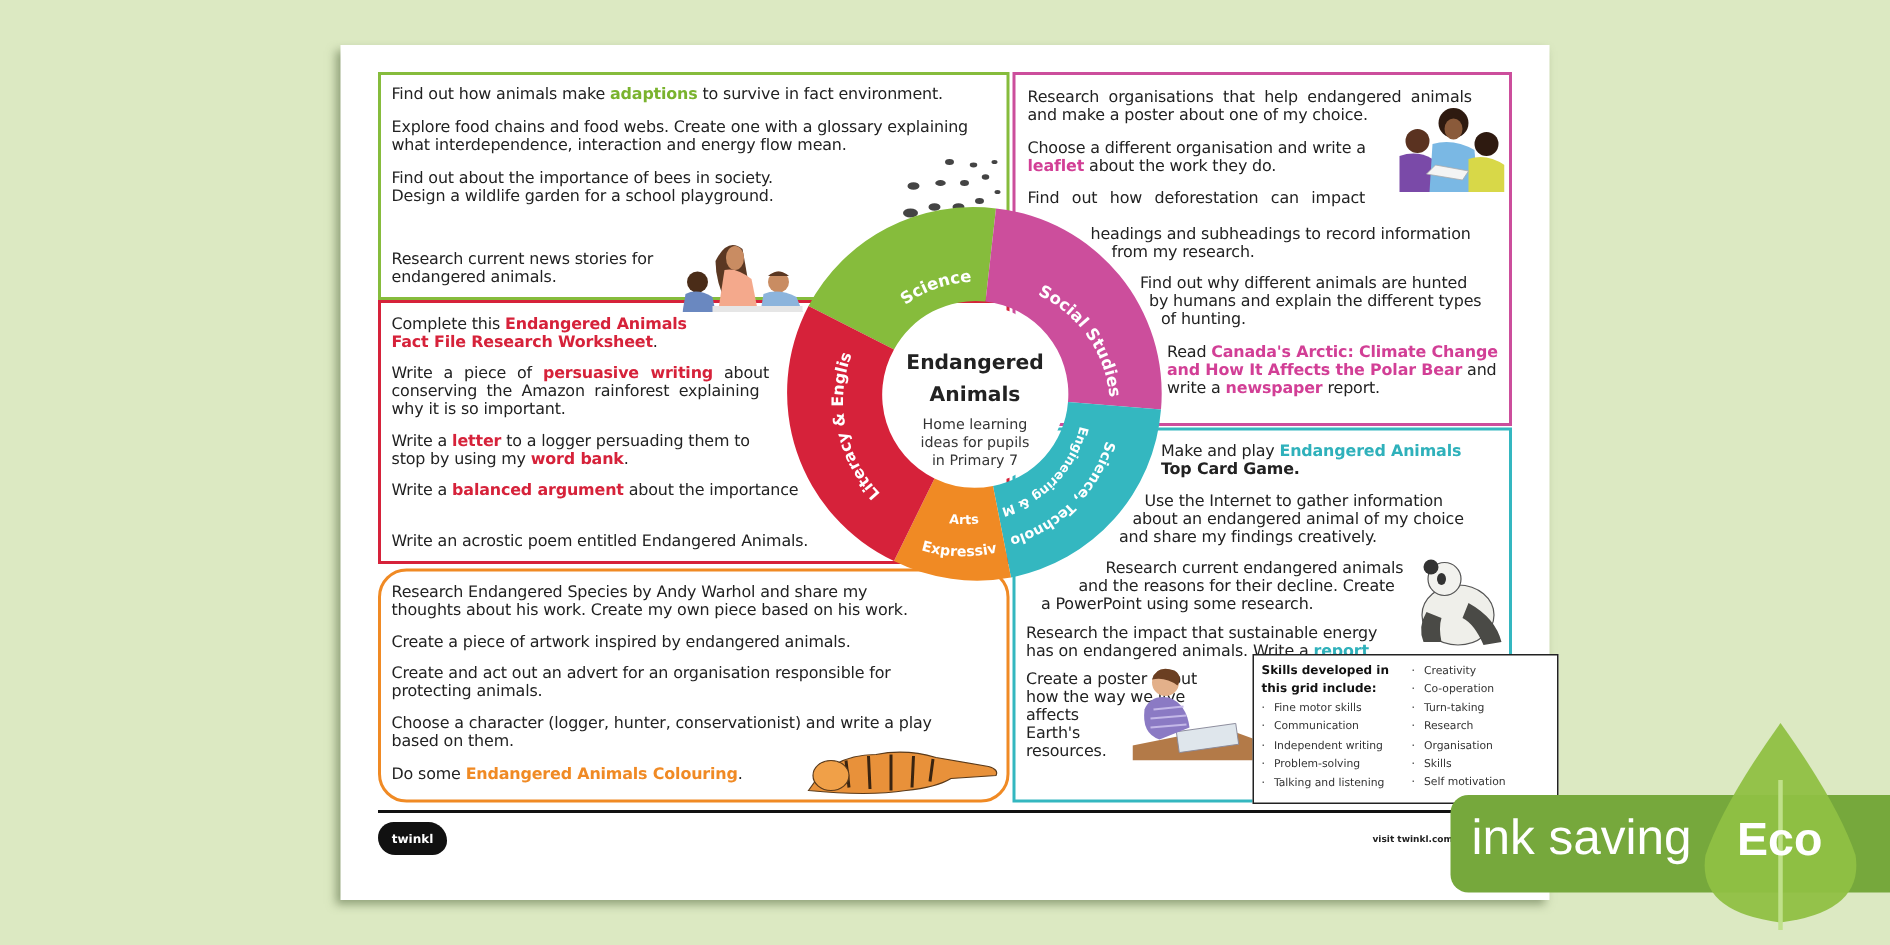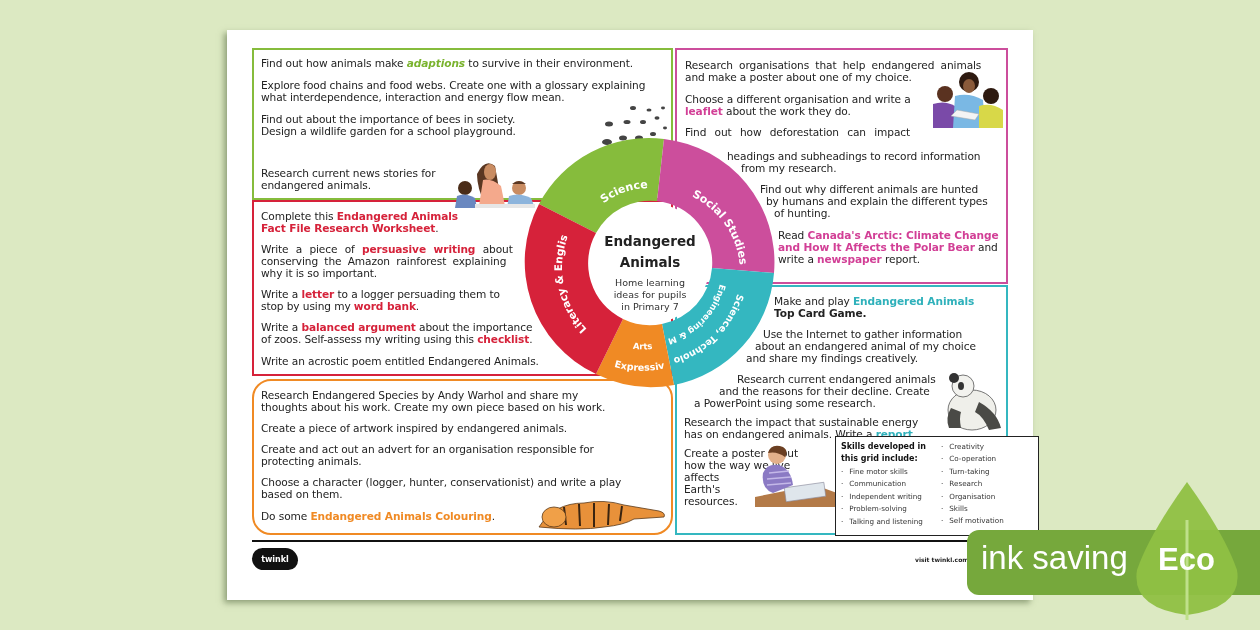--- a/index.html
+++ b/index.html
@@ -13,21 +13,21 @@
   .box { position: absolute; border: 2px solid; background: #fff; }
   .box p { position: absolute; font-size: 10.6px; line-height: 12.4px; color: #222; white-space: nowrap; letter-spacing: -0.1px; }
   .hl { font-weight: bold; }
 
   .b-sci { left: 25px; top: 18px; width: 421px; height: 152px; border-color: #86bc3c; }
   .b-soc { left: 448px; top: 18px; width: 333px; height: 236px; border-color: #cc4e9c; }
   .b-lit { left: 25px; top: 170px; width: 421px; height: 176px; border-color: #d6223a; }
   .b-art { left: 25px; top: 349px; width: 421px; height: 156px; border-color: #f08a24; border-radius: 19px; }
   .b-stem { left: 448px; top: 255px; width: 333px; height: 250px; border-color: #34b7c0; }
 
-  .c-sci { color: #7ab32e; font-style: italic; }
+  .c-sci { color: #7ab32e; }
   .c-soc { color: #d23f96; }
   .c-lit { color: #d6223a; }
   .c-art { color: #f08a24; }
   .c-stem { color: #2fb1bb; }
 
   .wheel { position: absolute; left: 297px; top: 106px; width: 252px; height: 254px; }
 
   .skills {
     position: absolute; left: 608px; top: 406px; width: 204px; height: 100px;
     background: #fff; border: 1px solid #222; font-family: "DejaVu Sans", sans-serif;
@@ -55,21 +55,21 @@
   .eco-word { position: absolute; left: 1158px; top: 542px; font-size: 31px; font-weight: bold; color: #fff; font-family: "Liberation Sans", sans-serif; }
 
   .illus { position: absolute; }
 </style>
 </head>
 <body>
 
 <div class="page">
 
   <div class="box b-sci">
-    <p style="left:7px;top:7px"><span>Find out how animals make </span><span class="hl c-sci">adaptions</span><span> to survive in their environment.</span></p>
+    <p style="left:7px;top:7px"><span>Find out how animals make </span><span class="hl c-sci">adaptions</span><span> to survive in fact environment.</span></p>
     <p style="left:7px;top:29px">Explore food chains and food webs. Create one with a glossary explaining</p>
     <p style="left:7px;top:41px">what interdependence, interaction and energy flow mean.</p>
     <p style="left:7px;top:63px">Find out about the importance of bees in society.</p>
     <p style="left:7px;top:75px">Design a wildlife garden for a school playground.</p>
     <p style="left:7px;top:117px">Research current news stories for</p>
     <p style="left:7px;top:129px">endangered animals.</p>
   </div>
 
   <div class="box b-soc">
     <p style="left:8px;top:9px;word-spacing:3px">Research organisations that help endangered animals</p>
@@ -89,21 +89,20 @@
 
   <div class="box b-lit">
     <p style="left:7px;top:8px"><span>Complete this </span><span class="hl c-lit">Endangered Animals</span></p>
     <p style="left:7px;top:20px"><span class="hl c-lit">Fact File Research Worksheet</span><span>.</span></p>
     <p style="left:7px;top:41px;word-spacing:4px"><span>Write a piece of </span><span class="hl c-lit">persuasive writing</span><span> about</span></p>
     <p style="left:7px;top:53px;word-spacing:3px">conserving the Amazon rainforest explaining</p>
     <p style="left:7px;top:65px">why it is so important.</p>
     <p style="left:7px;top:86px"><span>Write a </span><span class="hl c-lit">letter</span><span> to a logger persuading them to</span></p>
     <p style="left:7px;top:98px"><span>stop by using my </span><span class="hl c-lit">word bank</span><span>.</span></p>
     <p style="left:7px;top:119px"><span>Write a </span><span class="hl c-lit">balanced argument</span><span> about the importance</span></p>
-    <p style="left:7px;top:131px"><span>of zoos. Self-assess my writing using this </span><span class="hl c-lit">checklist</span><span>.</span></p>
     <p style="left:7px;top:153px">Write an acrostic poem entitled Endangered Animals.</p>
   </div>
 
   <div class="box b-art">
     <p style="left:7px;top:8px">Research Endangered Species by Andy Warhol and share my</p>
     <p style="left:7px;top:20px">thoughts about his work. Create my own piece based on his work.</p>
     <p style="left:7px;top:41px">Create a piece of artwork inspired by endangered animals.</p>
     <p style="left:7px;top:62px">Create and act out an advert for an organisation responsible for</p>
     <p style="left:7px;top:74px">protecting animals.</p>
     <p style="left:7px;top:95px">Choose a character (logger, hunter, conservationist) and write a play</p>

